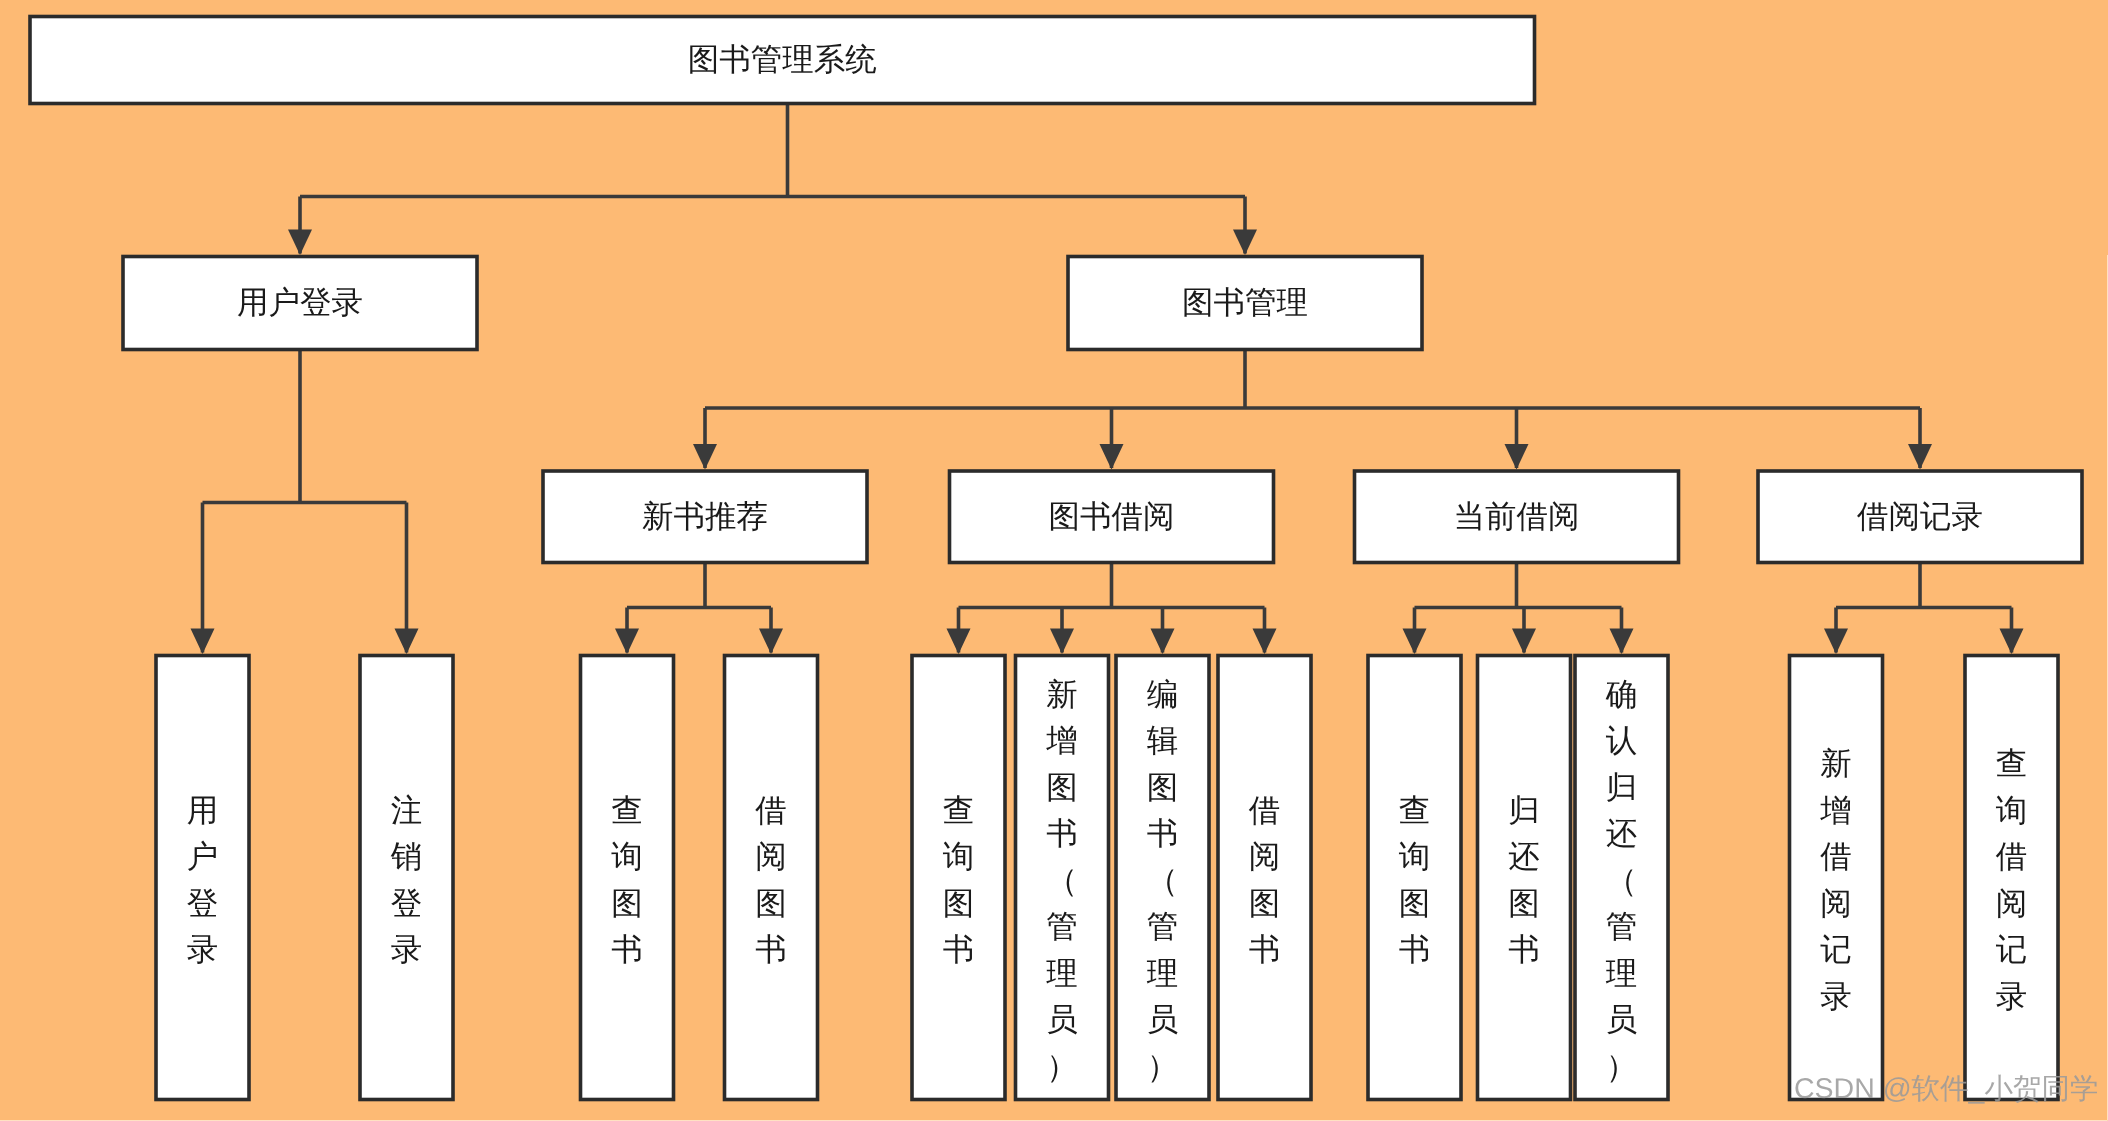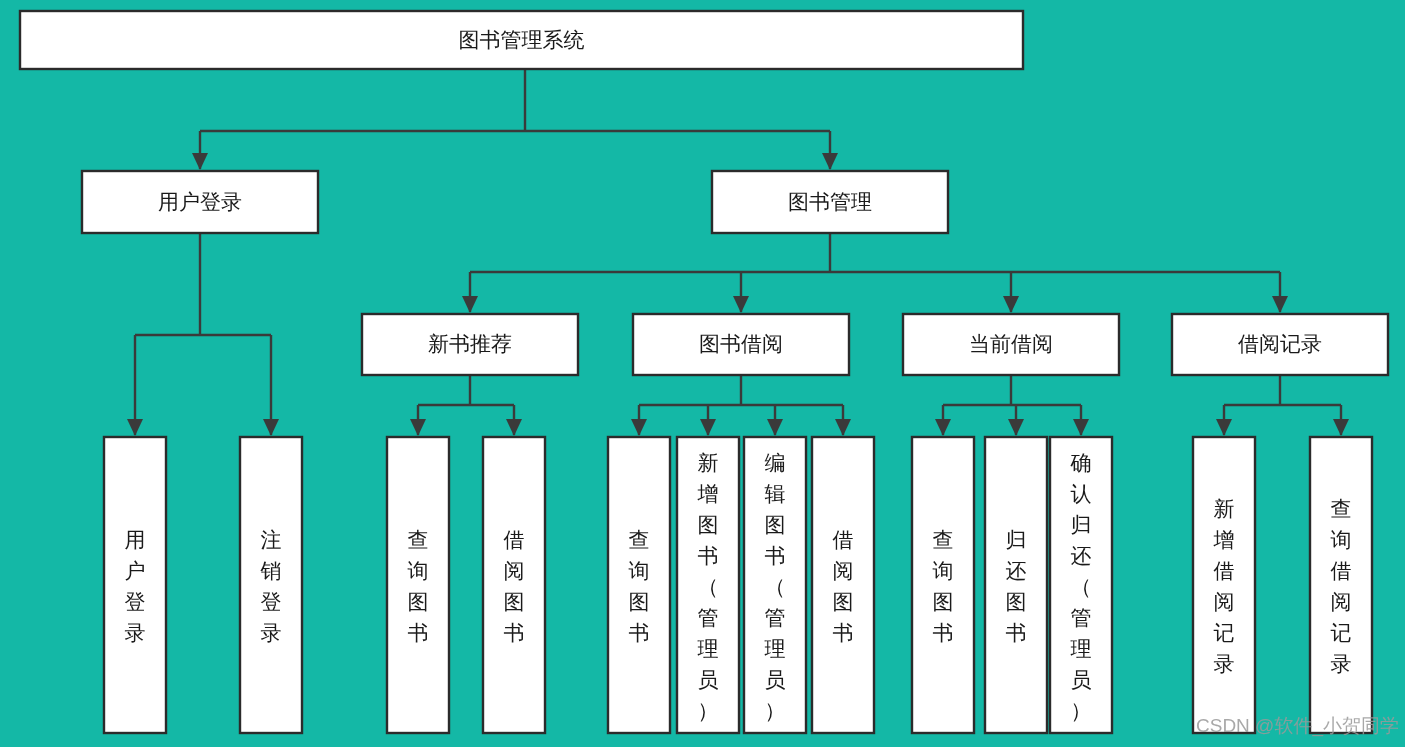--- a/index.html
+++ b/index.html
@@ -8,21 +8,21 @@
     padding: 0;
     background: #ffffff;
   }
   body {
     font-family: "Liberation Sans", "DejaVu Sans", sans-serif;
   }
   #diagram-root {
     position: relative;
     width: 1405px;
     height: 747px;
-    background: #14b8a6;
+    background: #fdba74;
     overflow: hidden;
   }
   svg#flow-svg {
     position: absolute;
     left: 0;
     top: 0;
     width: 1405px;
     height: 747px;
     display: block;
   }

